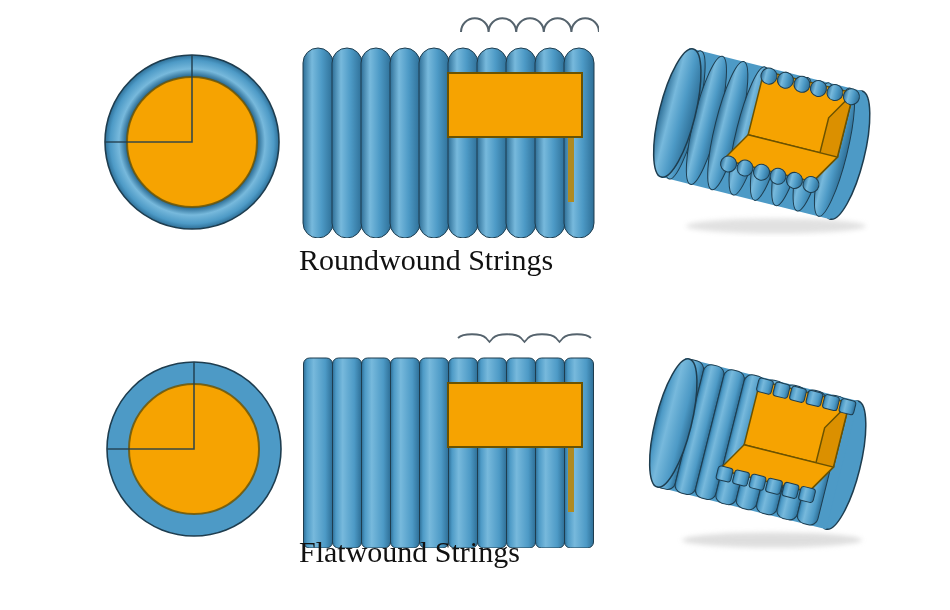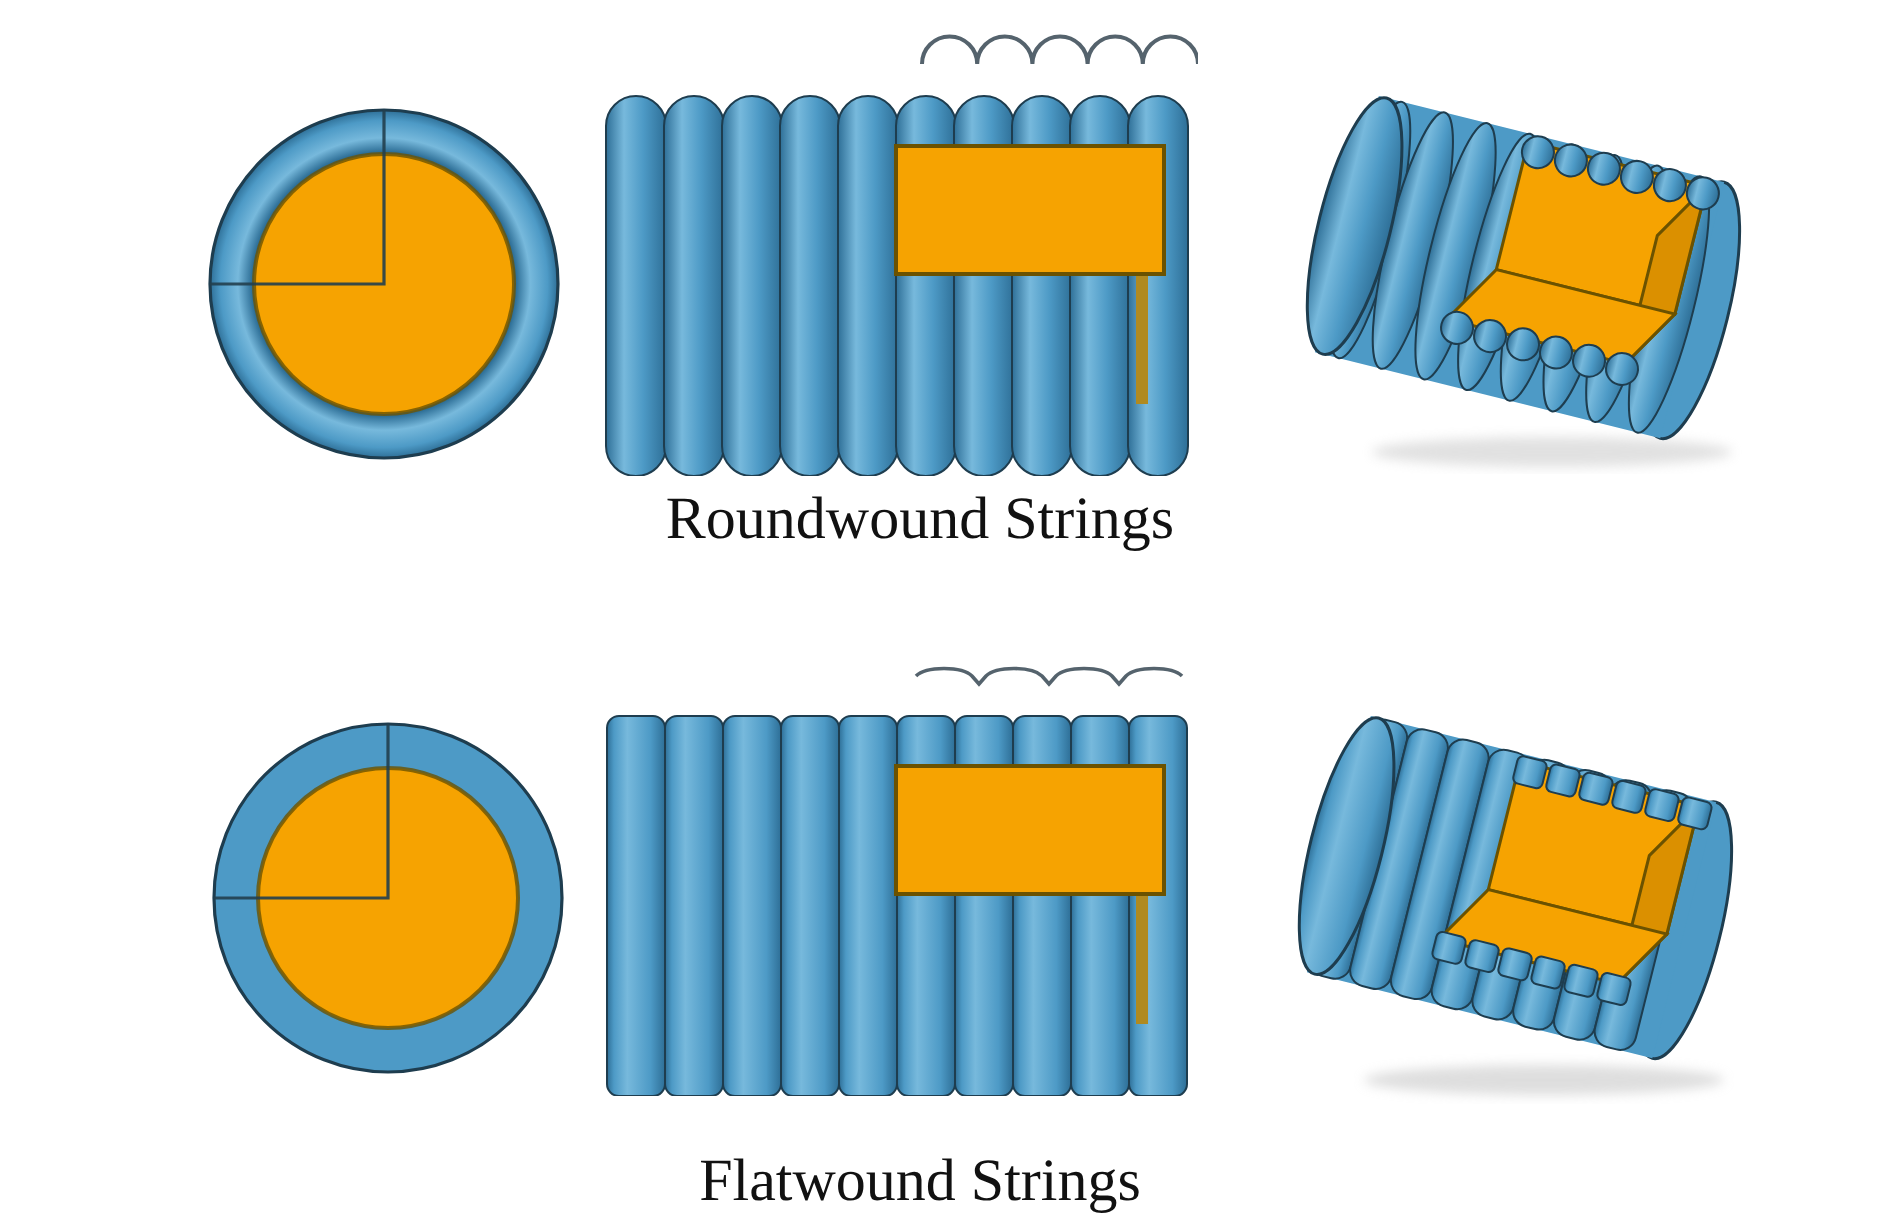--- a/index.html
+++ b/index.html
@@ -8,21 +8,21 @@
     background:var(--background,#fff);
     font-family:"Liberation Sans",sans-serif;
     overflow:hidden;
   }
   .panel{position:absolute;}
   .caption{
     position:absolute;
     font-family:"Liberation Serif","DejaVu Serif",serif;
     font-size:30px;line-height:34px;
     color:var(--text,#111);
-    text-align:center;white-space:nowrap;
+    white-space:nowrap;
   }
 </style>
 </head>
 <body>
 
 <div class="stage">
 
   <svg width="0" height="0" style="position:absolute" aria-hidden="true">
     <defs>
       <linearGradient id="gRound" x1="0" y1="0" x2="1" y2="0">
@@ -186,16 +186,16 @@
           <use href="#fbump" x="100" y="129"></use>
             <use href="#fbump" x="117" y="129"></use>
           <use href="#fbump" x="134" y="129"></use>
             <use href="#fbump" x="151" y="129"></use>
           <use href="#fbump" x="168" y="129"></use>
             <use href="#fbump" x="185" y="129"></use>
         </g>
       </g>
     </svg>
 
-    <div class="caption" style="left:299px;top:574px;width:322px">Flatwound Strings</div>
+    <div class="caption" style="left:299px;top:535px;width:322px">Flatwound Strings</div>
   </div>
 
 </div>
 
 </body></html>

